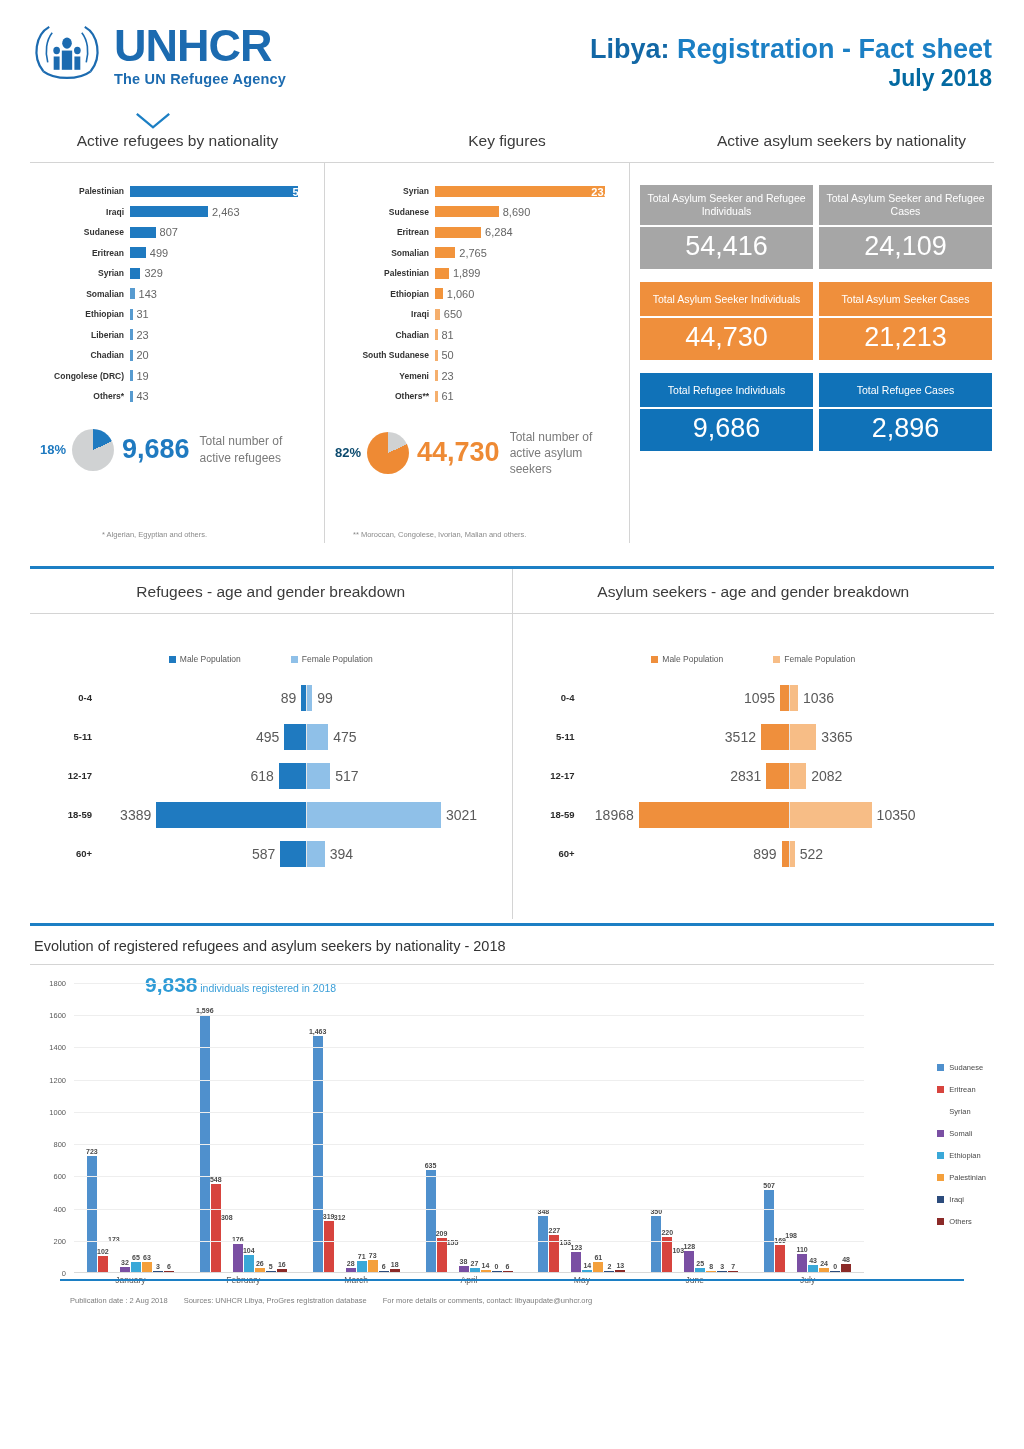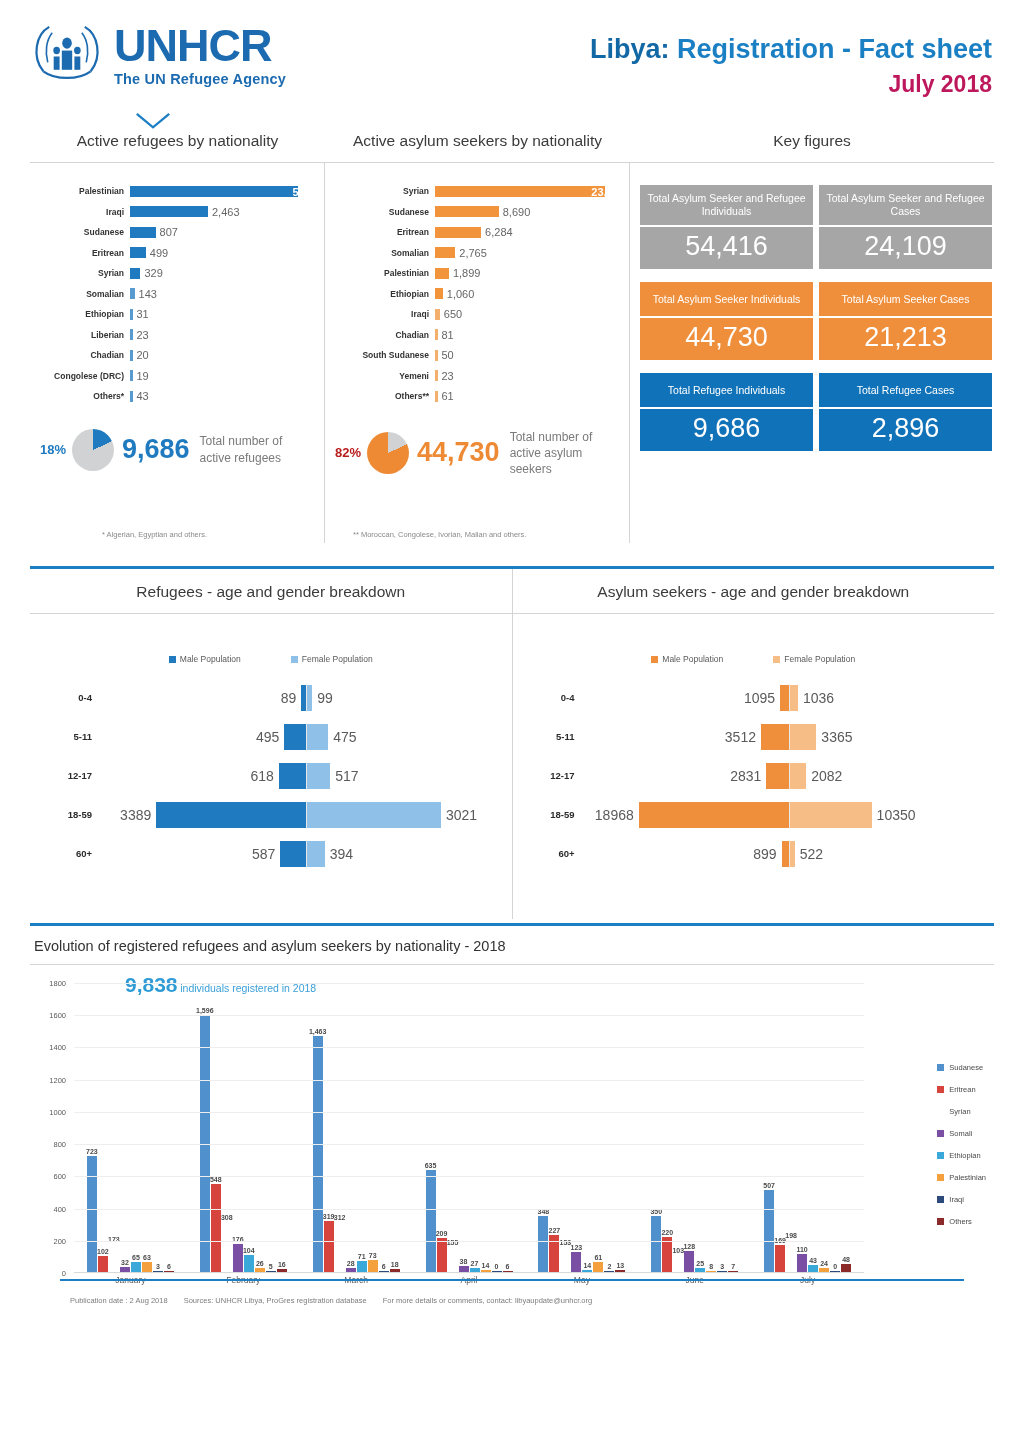--- a/index.html
+++ b/index.html
@@ -15,21 +15,21 @@
   
   .header { position: relative; height: 120px; padding: 18px 30px 0 30px; }
   .logo-wrap { position: absolute; left: 30px; top: 18px; display: flex; align-items: center; gap: 10px; }
   .logo-mark { width: 74px; height: 74px; }
   .logo-text { display: flex; flex-direction: column; }
   .logo-unhcr { font-size: 45px; font-weight: bold; color: #1c6bb0; letter-spacing: -1px; line-height: 1; }
   .logo-tag { font-size: 14.5px; font-weight: bold; color: #1c6bb0; letter-spacing: 0.2px; margin-top: 3px; }
   .title-wrap { position: absolute; right: 32px; top: 34px; text-align: right; }
   .title-line { font-size: 27px; font-weight: bold; color: #1b7fc4; }
   .title-country { color: #1267a5; }
-  .title-date { font-size: 23px; font-weight: bold; color: #be185d; margin-top: 6px; }
+  .title-date { font-size: 23px; font-weight: bold; color: #0369a1; }
   .chevron { position: absolute; left: 135px; top: 112px; width: 36px; height: 18px; }
 
   
   .sec1 { position: relative; margin: 12px 30px 0 30px; height: 430px; }
   .col-heads { display: flex; border-bottom: 1px solid #d4d4d4; }
   .col-head { font-size: 15.5px; color: #3b3b3b; text-align: center; padding-bottom: 12px; }
   .ch1 { width: 295px; }
   .ch2 { width: 305px; }
   .ch3 { width: 364px; }
   .sec1-body { display: flex; height: 380px; }
@@ -48,21 +48,21 @@
   .hbar { height: 11px; }
   .hbar.blue { background: #1f7ac0; }
   .hbar.orange { background: #f2943c; }
   .hbar-val { font-size: 11px; color: #666; margin-left: 4px; white-space: nowrap; }
   .hbar-val.inside { position: absolute; right: 4px; color: #ffffff; margin: 0; font-weight: bold; }
 
   
   .summary { display: flex; align-items: center; margin-top: 22px; padding-left: 10px; }
   .sum-pct { font-size: 13px; font-weight: bold; margin-right: 6px; }
   .sum-pct.blue { color: #1f7ac0; }
-  .sum-pct.orange { color: #b91c1c; }
+  .sum-pct.orange { color: #0c4a6e; }
   .sum-pie { width: 42px; height: 42px; border-radius: 50%; margin-right: 8px; }
   .pie-blue { background: conic-gradient(#1f7ac0 0deg 65deg, #d0d2d3 65deg 360deg); }
   .pie-orange { background: conic-gradient(#d0d2d3 0deg 65deg, #ee8a34 65deg 360deg); }
   .sum-num { font-size: 27px; font-weight: bold; margin-right: 10px; }
   .sum-num.blue { color: #1f7ac0; }
   .sum-num.orange { color: #ee8a34; }
   .sum-cap { font-size: 12px; color: #7a7a7a; line-height: 1.35; width: 86px; }
 
   .footnote { position: absolute; bottom: 4px; font-size: 7.5px; color: #8a8a8a; }
   .fn1 { left: 72px; }
@@ -98,21 +98,21 @@
   .pyr-right { flex: 1; display: flex; justify-content: flex-start; align-items: center; }
   .pyr-bar { height: 26px; }
   .pyr-num { font-size: 14px; color: #5a5a5a; padding: 0 5px; }
   .sep-line { width: 1px; background: #e8e8e8; align-self: stretch; }
 
   
   .sec3 { margin: 0 30px; position: relative; }
   .sec3-title { font-size: 14.5px; color: #333; padding: 12px 0 10px 4px; border-bottom: 1px solid #d4d4d4; }
   .evo-wrap { position: relative; height: 330px; margin-top: 10px; }
   .evo-head { position: absolute; left: 95px; top: -2px; font-size: 9.5px; }
-  .evo-head b { font-size: 21px; color: #2e9bd6; font-weight: bold; }
+  .evo-head b { font-size: 21px; color: #2e9bd6; font-weight: bold; margin-left: 20px; }
   .evo-head span { color: #3b9fd8; font-size: 10.5px; }
   .yaxis { position: absolute; left: 0; top: 8px; width: 40px; height: 290px; }
   .ytick { position: absolute; right: 4px; font-size: 7.5px; color: #595959; transform: translateY(-50%); }
   .plot { position: absolute; left: 44px; right: 130px; top: 8px; height: 290px; border-bottom: 1px solid #d9d9d9; }
   .gridline { position: absolute; left: 0; right: 0; height: 1px; background: #eeeeee; }
   .groups { position: absolute; left: 0; right: 0; bottom: 0; top: 0; display: flex; }
   .group { flex: 1; display: flex; align-items: flex-end; justify-content: center; gap: 1px; position: relative; }
   .gbar { width: 10px; position: relative; }
   .gbar i { position: absolute; bottom: 100%; left: 50%; transform: translateX(-50%); font-size: 7px;
             font-style: normal; font-weight: bold; color: #4a4a4a; white-space: nowrap; margin-bottom: 1px; }
@@ -164,22 +164,22 @@
   </div>
 
   <svg class="chevron" viewBox="0 0 40 20">
     <path d="M2 2 L20 17 L38 2" stroke="#1c7fc4" stroke-width="2.6" fill="none"></path>
   </svg>
 </div>
 
 <div class="sec1">
   <div class="col-heads">
     <div class="col-head ch1">Active refugees by nationality</div>
+    <div class="col-head ch3">Key figures</div>
     <div class="col-head ch2">Active asylum seekers by nationality</div>
-    <div class="col-head ch3">Key figures</div>
   </div>
 
   <div class="sec1-body">
 
     <div class="panel1 p1">
       <div id="ref-bars">
           <div class="hbar-row">
             <div class="hbar-label">Palestinian</div>
             <div class="hbar-track">
               <div class="hbar blue" style="width: 168px;">

